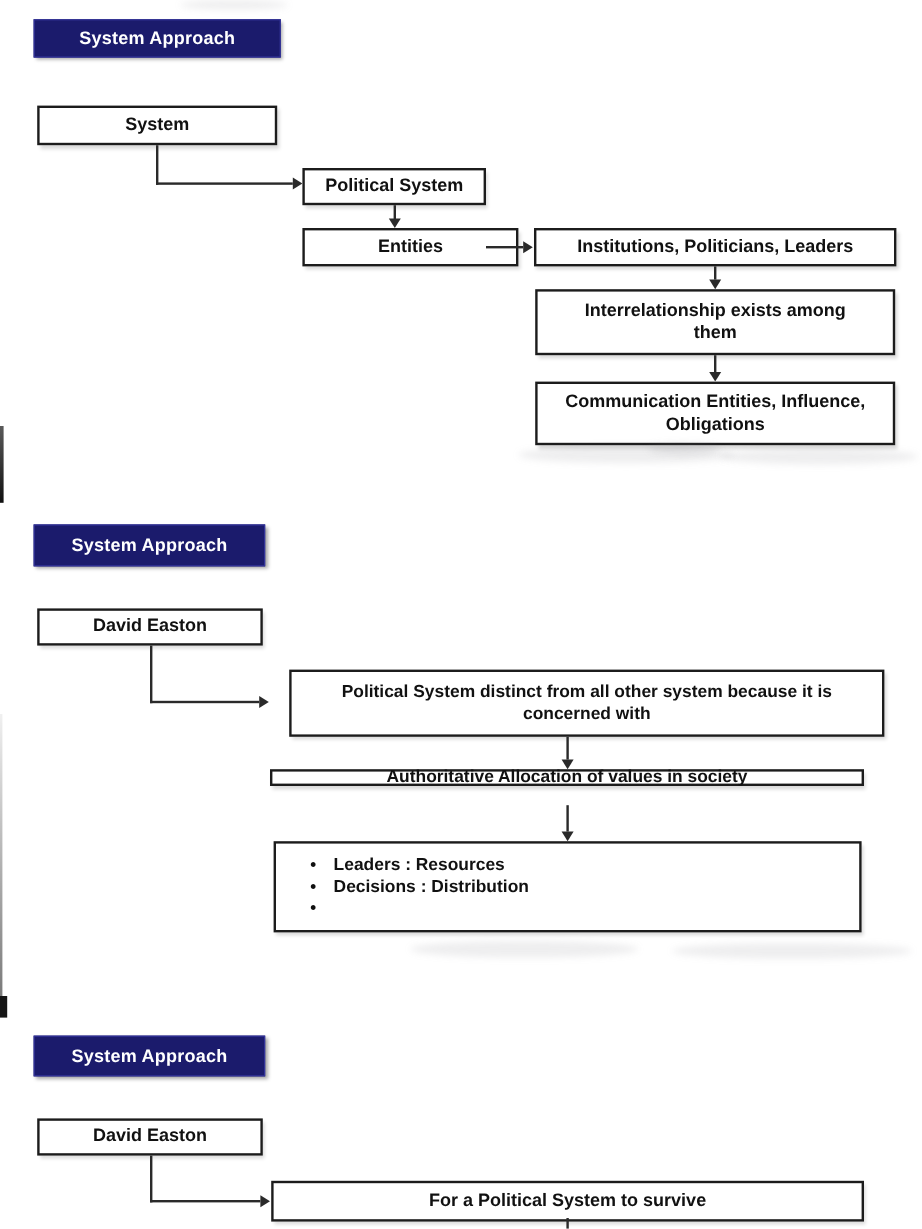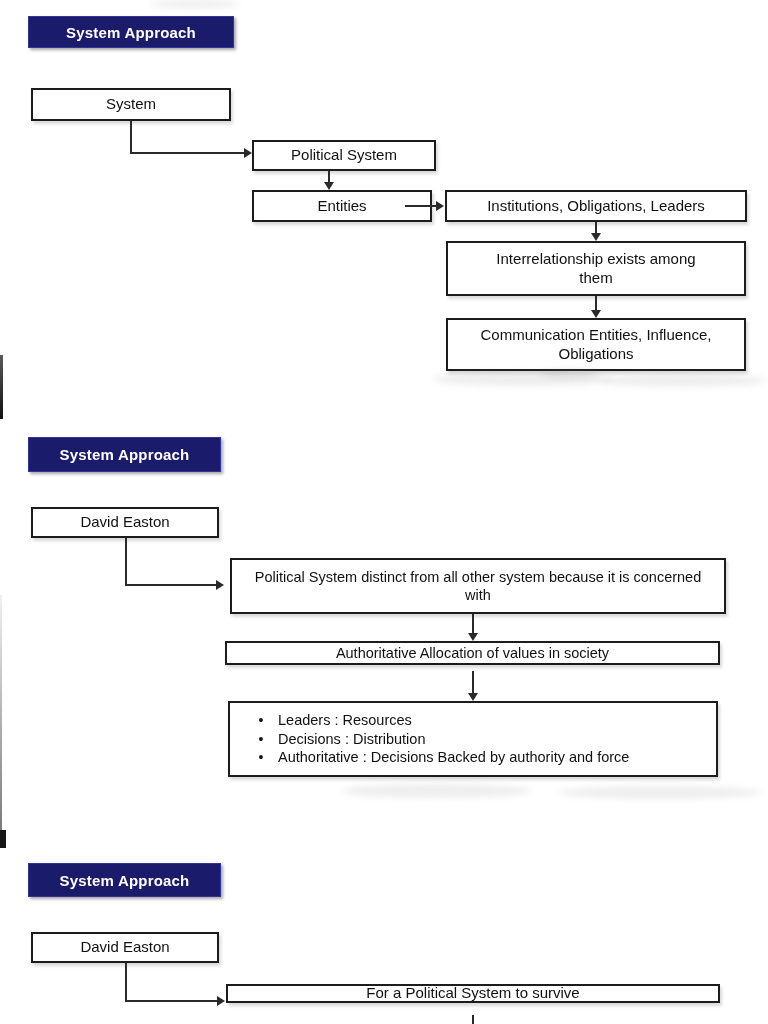--- a/index.html
+++ b/index.html
@@ -27,21 +27,21 @@
     font-size:15px;
     display:flex;align-items:center;justify-content:center;
     box-shadow:2px 2px 3px rgba(0,0,0,0.35);
     letter-spacing:0.2px;
   }
   .fbox{
     position:absolute;
     background:#ffffff;
     border:2px solid var(--box-border);
     color:var(--ink);
-    font-weight:normal;
+    font-weight:bold;
     font-size:15px;
     line-height:1.25;
     display:flex;align-items:center;justify-content:center;
     text-align:center;
     box-shadow:2px 3px 3px rgba(0,0,0,0.15);
     box-sizing:border-box;
     padding:2px 10px;
   }
   .vline,.hline{position:absolute;background:var(--line);}
   .vline{width:2px;}
@@ -86,36 +86,36 @@
     </div>
 
     <div class="fbox" style="left:31px;top:88px;width:200px;height:33px;">
       <span>System</span>
     </div>
 
     <div class="vline" style="left:130px;top:121px;height:33px;"></div>
     <div class="hline" style="left:130px;top:152px;width:114px;"></div>
     <div class="arr-r" style="left:244px;top:148px;"></div>
 
-    <div class="fbox" style="left:252px;top:140px;width:184px;height:31px;">
+    <div class="fbox" style="left:252px;top:140px;width:153px;height:31px;">
       <span>Political System</span>
     </div>
 
     <div class="vline" style="left:328px;top:171px;height:12px;"></div>
     <div class="arr-d" style="left:324px;top:182px;"></div>
 
     <div class="fbox" style="left:252px;top:190px;width:180px;height:32px;">
       <span>Entities</span>
     </div>
 
     <div class="hline" style="left:405px;top:205px;width:31px;"></div>
     <div class="arr-r" style="left:436px;top:201px;"></div>
 
     <div class="fbox" style="left:445px;top:190px;width:302px;height:32px;">
-      <span>Institutions, Obligations, Leaders</span>
+      <span>Institutions, Politicians, Leaders</span>
     </div>
 
     <div class="vline" style="left:595px;top:222px;height:11px;"></div>
     <div class="arr-d" style="left:591px;top:233px;"></div>
 
     <div class="fbox" style="left:446px;top:241px;width:300px;height:55px;padding:2px 30px;">
       <span>Interrelationship exists among them</span>
     </div>
 
     <div class="vline" style="left:595px;top:296px;height:14px;"></div>
@@ -136,67 +136,66 @@
     </div>
 
     <div class="fbox" style="left:31px;top:507px;width:188px;height:31px;">
       <span>David Easton</span>
     </div>
 
     <div class="vline" style="left:125px;top:538px;height:48px;"></div>
     <div class="hline" style="left:125px;top:584px;width:91px;"></div>
     <div class="arr-r" style="left:216px;top:580px;"></div>
 
-    <div class="fbox" style="left:230px;top:558px;width:496px;height:56px;font-size:14.5px;">
+    <div class="fbox" style="left:241px;top:558px;width:496px;height:56px;font-size:14.5px;">
       <span>Political System distinct from all other system because it is concerned with</span>
     </div>
 
     <div class="vline" style="left:472px;top:614px;height:19px;"></div>
     <div class="arr-d" style="left:468px;top:633px;"></div>
 
-    <div class="fbox" style="left:225px;top:641px;width:495px;height:24px;font-size:14.5px;">
+    <div class="fbox" style="left:225px;top:641px;width:495px;height:14px;font-size:14.5px;">
       <span>Authoritative Allocation of values in society</span>
     </div>
 
     <div class="vline" style="left:472px;top:671px;height:22px;"></div>
     <div class="arr-d" style="left:468px;top:693px;"></div>
 
     <div class="fbox bullets" style="left:228px;top:701px;width:490px;height:76px;font-size:14.5px;">
       <div class="bullet-row">
         <span class="bullet-dot">•</span>
         <span>Leaders : Resources</span>
       </div>
       <div class="bullet-row">
         <span class="bullet-dot">•</span>
         <span>Decisions : Distribution</span>
       </div>
       <div class="bullet-row">
         <span class="bullet-dot">•</span>
-        <span>Authoritative : Decisions Backed by authority and force</span>
       </div>
     </div>
 
     <div class="smudge" style="left:342px;top:784px;width:190px;height:14px;"></div>
     <div class="smudge" style="left:560px;top:786px;width:200px;height:13px;"></div>
   </div>
 
   <div>
     <div class="badge" style="left:28px;top:863px;width:191px;height:32px;">
       <span>System Approach</span>
     </div>
 
     <div class="fbox" style="left:31px;top:932px;width:188px;height:31px;">
       <span>David Easton</span>
     </div>
 
     <div class="vline" style="left:125px;top:963px;height:39px;"></div>
     <div class="hline" style="left:125px;top:1000px;width:92px;"></div>
     <div class="arr-r" style="left:217px;top:996px;"></div>
 
-    <div class="fbox" style="left:226px;top:984px;width:494px;height:19px;">
+    <div class="fbox" style="left:226px;top:984px;width:494px;height:34px;">
       <span>For a Political System to survive</span>
     </div>
 
     <div class="vline" style="left:472px;top:1015px;height:9px;"></div>
   </div>
 
   <div class="edge-mark" style="left:0;top:355px;width:3px;height:64px;background:linear-gradient(#5a5a5a,#101010);"></div>
   <div class="edge-mark" style="left:0;top:595px;width:2px;height:250px;background:linear-gradient(rgba(0,0,0,0.06),rgba(0,0,0,0.55));"></div>
   <div class="edge-mark" style="left:0;top:830px;width:6px;height:18px;background:#161616;"></div>
   <div class="smudge" style="left:150px;top:0px;width:90px;height:8px;"></div>

